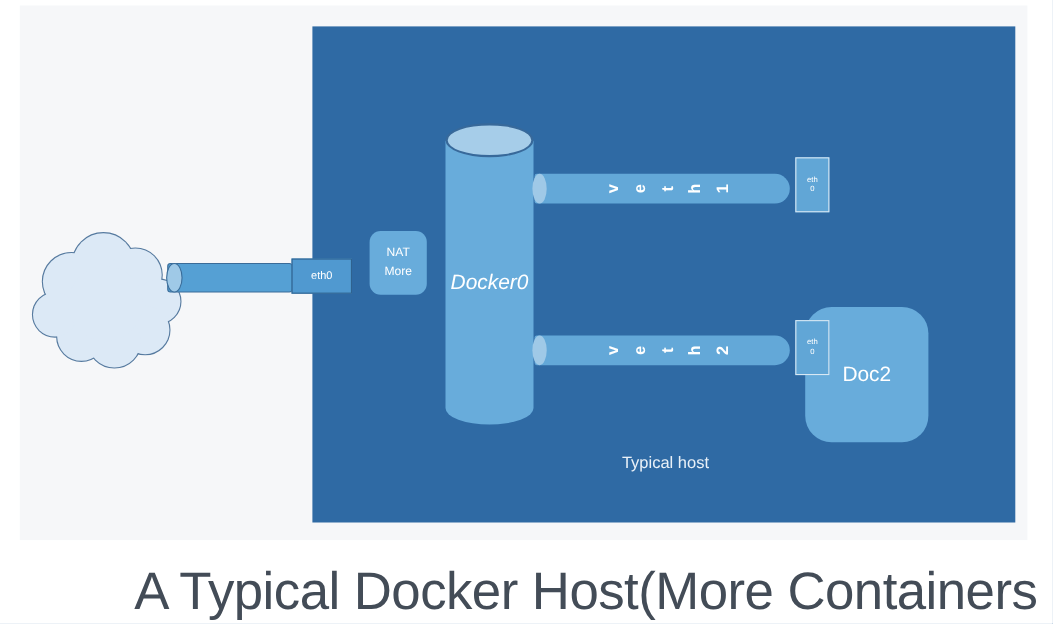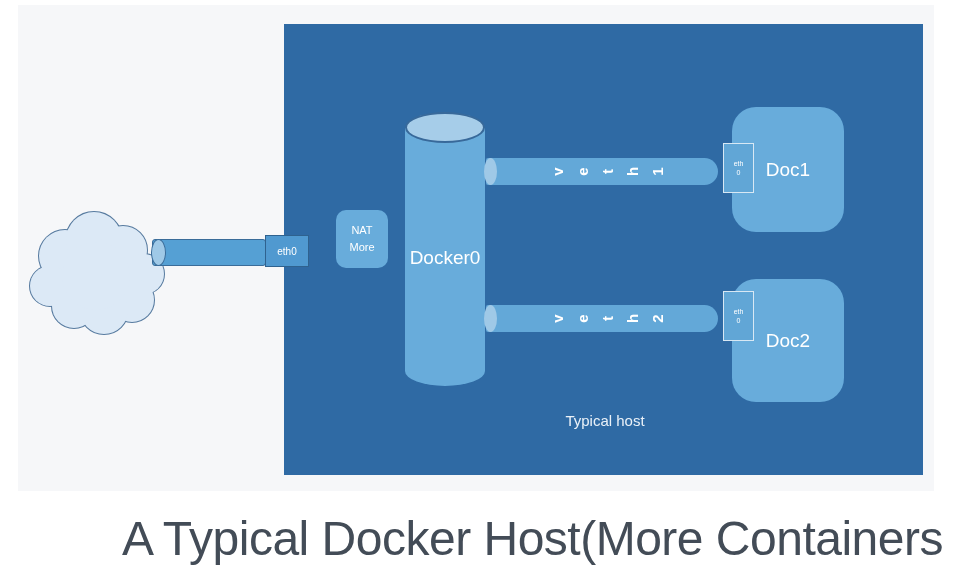--- a/index.html
+++ b/index.html
@@ -17,32 +17,32 @@
   .stage{position:relative;width:957px;height:567px;background:var(--page_bg);overflow:hidden;}
   .panel{position:absolute;left:18px;top:5px;width:916px;height:486px;background:var(--panel_bg);}
   .host-rect{position:absolute;left:284px;top:24px;width:639px;height:451px;background:var(--host_bg);}
   .cloud-svg{position:absolute;left:20px;top:198px;width:150px;height:140px;z-index:1;}
   .cloud-outline circle{fill:var(--cloud_fill);stroke:var(--cloud_stroke);stroke-width:2;}
   .cloud-fillonly circle{fill:var(--cloud_fill);}
   .ext-pipe{position:absolute;left:152px;top:239px;width:114px;height:27px;background:var(--ext_pipe_blue);
     border:1px solid var(--ext_pipe_border);border-radius:3px;z-index:2;box-sizing:border-box;}
   .ext-pipe .cap{position:absolute;left:-2px;top:-1px;width:13px;height:25px;background:var(--pipe_cap);
     border:1px solid var(--ext_pipe_border);border-radius:50%;}
-  .eth0-host{position:absolute;left:265px;top:235px;width:44px;height:32px;background:var(--eth0_box);
+  .eth0-host{position:absolute;left:265px;top:235px;width:55px;height:32px;background:var(--eth0_box);
     border:1px solid var(--eth0_box_border);box-sizing:border-box;z-index:3;
     display:flex;align-items:center;justify-content:center;color:var(--label_text);font-size:10px;}
   .nat-box{position:absolute;left:336px;top:210px;width:52px;height:58px;background:var(--shape_blue);
     border-radius:10px;display:flex;flex-direction:column;align-items:center;justify-content:center;
     color:var(--label_text);font-size:11px;line-height:1.55;}
   .cyl-body{position:absolute;left:405px;top:128px;width:80px;height:258px;background:var(--shape_blue);
     border-bottom-left-radius:40px 15px;border-bottom-right-radius:40px 15px;}
   .cyl-top{position:absolute;left:405px;top:112px;width:80px;height:31px;background:var(--shape_blue_soft);
     border:2px solid #38699a;border-radius:50%;box-sizing:border-box;}
   .cyl-label{position:absolute;left:405px;top:247px;width:80px;text-align:center;
-    color:var(--label_text);font-size:19px;}
+    color:var(--label_text);font-size:19px;font-style:italic;}
   .veth-pipe{position:absolute;left:486px;width:232px;height:27px;background:var(--pipe_blue);
     border-radius:2px 14px 14px 2px;}
   .veth-pipe .cap{position:absolute;left:-2px;top:0;width:13px;height:27px;background:var(--pipe_cap);border-radius:50%;}
   .veth1{top:158px;} .veth2{top:305px;}
   .veth-letters{position:absolute;left:62px;top:0;width:118px;height:27px;display:flex;
     justify-content:space-between;align-items:center;}
   .veth-letters span{display:inline-block;width:18px;text-align:center;transform:rotate(-90deg);
     color:var(--label_text);font-size:15px;font-weight:600;}
   .doc-box{position:absolute;left:732px;width:112px;background:var(--shape_blue);border-radius:24px;
     display:flex;align-items:center;justify-content:center;color:var(--label_text);font-size:19px;}
@@ -122,23 +122,20 @@
     <div class="cap"></div>
     <div class="veth-letters">
       <span>v</span>
       <span>e</span>
       <span>t</span>
       <span>h</span>
       <span>2</span>
     </div>
   </div>
 
-  <div class="doc-box doc1">
-    <span>Doc1</span>
-  </div>
   <div class="eth-cont eth-c1">
     <span>eth</span>
     <span>0</span>
   </div>
 
   <div class="doc-box doc2">
     <span>Doc2</span>
   </div>
   <div class="eth-cont eth-c2">
     <span>eth</span>

